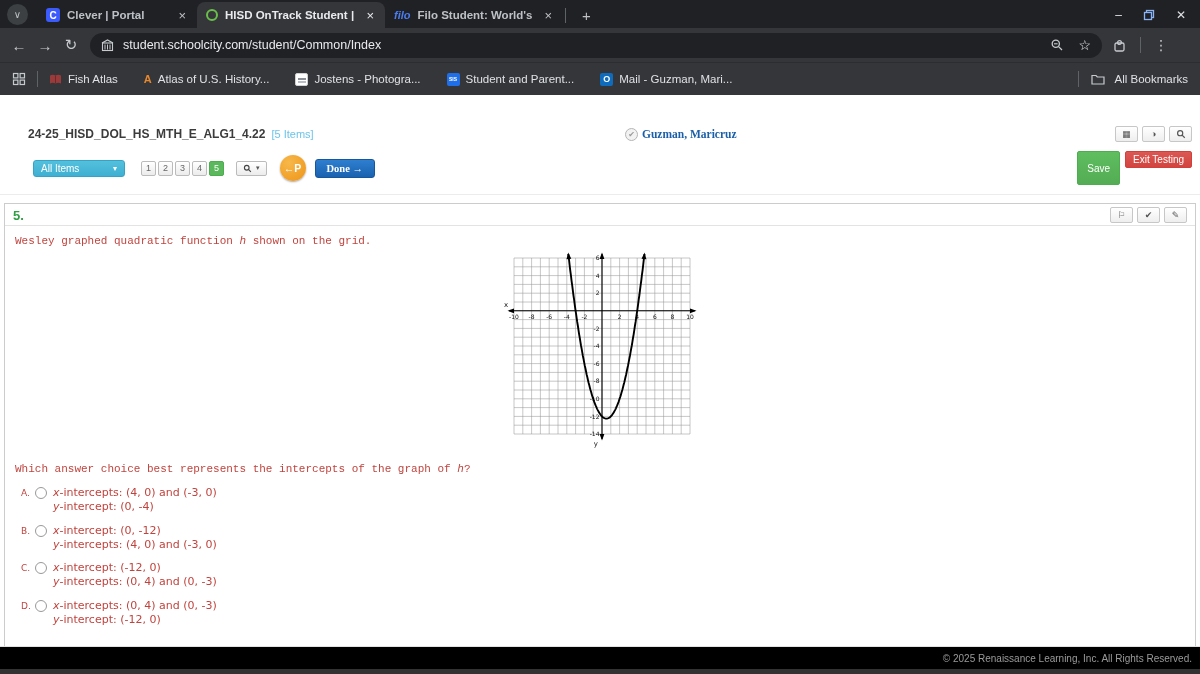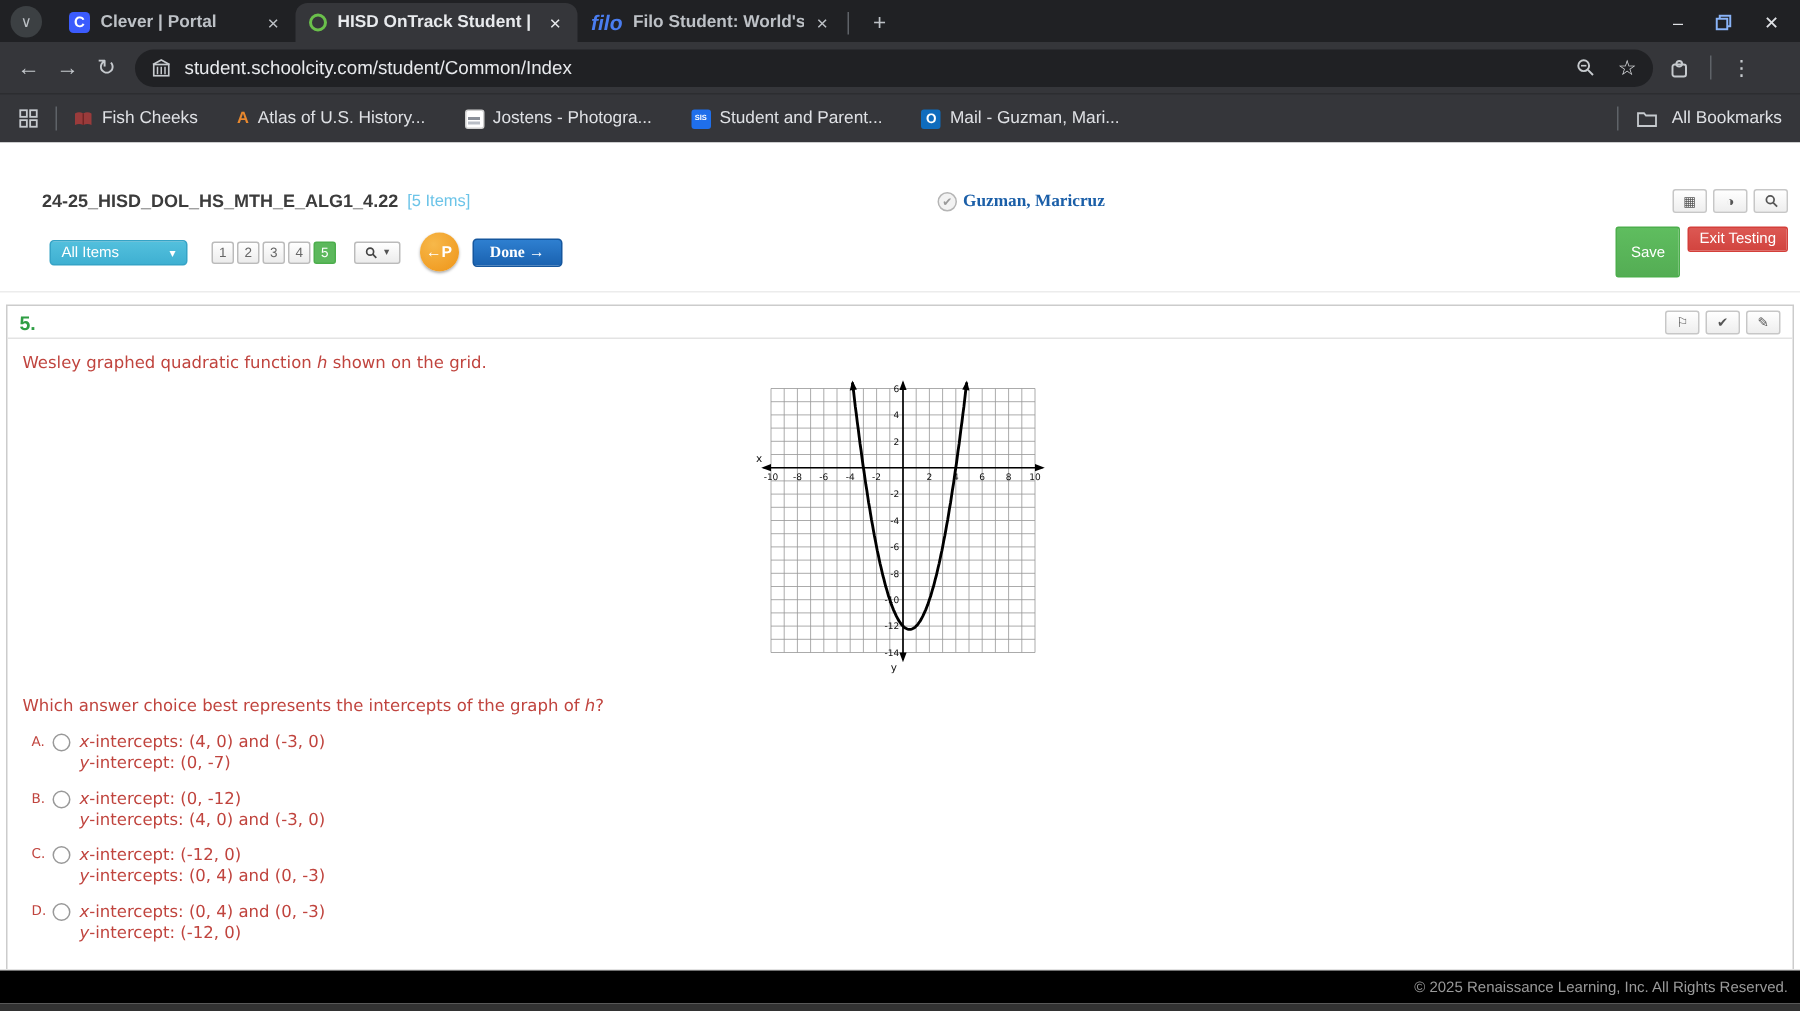--- a/index.html
+++ b/index.html
@@ -13,21 +13,21 @@
   .tab { height:26px; display:flex; align-items:center; padding:0 9px; color:#bdc1c6; font-size:11.5px;
     border-radius:8px 8px 0 0; position:relative; }
   .tab.t1 { width:160px; }
   .tab.t2 { width:188px; background:#35363a; color:#e8eaed; }
   .tab.t3 { width:178px; }
   .tab-title { white-space:nowrap; overflow:hidden; flex:1; margin:0 6px 0 7px;font-weight:bold; }
   .tab-close { font-size:13px; color:inherit; padding:0 2px; }
   .fav-clever { width:14px; height:14px; background:#3b5bfd; border-radius:3px; color:#fff; font-size:10px;
     font-weight:bold; display:flex; align-items:center; justify-content:center; flex:none; }
   .fav-ontrack { width:12px; height:12px; border:2.5px solid #6abf4b; border-radius:50%; flex:none; }
-  .fav-filo { color:#4a7df0; font-size:14px; font-weight:bold; font-style:italic; flex:none; }
+  .fav-filo { color:#4a7df0; font-size:11px; font-weight:bold; font-style:italic; flex:none; }
   .tab-divider { width:1px; height:15px; background:#5f6368; margin:0 4px 5px 2px; }
   .newtab { color:#bdc1c6; font-size:15px; margin:0 0 4px 8px; padding:0 4px; }
   .win-controls { margin-left:auto; display:flex; align-items:center; gap:21px; padding:0 14px 6px 0; color:#dfe1e5; font-size:12px; }
 
   
   .toolbar { height:34px; background:#35363a; display:flex; align-items:center; padding:0 6px; }
   .nav-ic { color:#c6cace; font-size:15px; width:26px; text-align:center; }
   .urlbar { width:1012px; height:25px; background:#202124; border-radius:13px; display:flex; align-items:center;
     margin-left:6px; color:#e8eaed; font-size:12.5px; padding:0 11px; }
   .url-text { margin-left:9px; flex:1; }
@@ -86,21 +86,21 @@
     height:17px; padding:16px 9px; border-radius:2px; display:flex; align-items:center; }
   .exit-btn { background:linear-gradient(#dc5853,#d2443f); border:1px solid #d43f3a; color:#fff; font-size:10px;
     height:17px; padding:0 7px; border-radius:2px; display:flex; align-items:center; }
 
   
   .q-card { margin:8px 4px 0; border:1px solid #ccc; height:450px; background:#fff; }
   .q-head { display:flex; align-items:center; padding:3px 8px 2px; border-bottom:1px solid #e3e3e3; }
   .q-num { color:#2f9e44; font-weight:bold; font-size:13px; }
   .q-tools { margin-left:auto; display:flex; gap:4px; }
   .q-body { padding:9px 10px 0; font-family:"DejaVu Sans", sans-serif; }
-  .red-text { color:#c0443e; font-size:11px; }
+  .red-text { color:#c0443e; font-size:11px;font-family:Liberation Mono, monospace; }
   .ital { font-style:italic; }
   .graph-wrap { display:flex; justify-content:center; margin-top:5px; }
   .q2 { margin-top:15px; }
   .choices { margin-top:11px; padding-left:6px; }
   .choice { display:flex; margin-bottom:9px; }
   .c-letter { color:#c0443e; font-size:9px; width:14px; padding-top:2px; flex:none; }
   .c-radio { width:12px; height:12px; border:1px solid #999; border-radius:50%; background:#fff;
     margin:1px 6px 0 0; flex:none; }
   .c-text { color:#c0443e; font-size:11px; line-height:1.3; }
   .choice-line::first-letter { font-style:italic; }
@@ -185,21 +185,21 @@
     <rect x="8.1" y="1.5" width="4.4" height="4.4" fill="none" stroke="#c6cace" stroke-width="1.2"></rect>
     <rect x="1.5" y="8.1" width="4.4" height="4.4" fill="none" stroke="#c6cace" stroke-width="1.2"></rect>
     <rect x="8.1" y="8.1" width="4.4" height="4.4" fill="none" stroke="#c6cace" stroke-width="1.2"></rect>
   </svg>
   <div class="bm-sep"></div>
   <div class="bm-item">
     <svg width="13" height="11" viewBox="0 0 13 11">
       <path d="M1 1.6 Q3.7 0 6.5 1.6 Q9.3 0 12 1.6 V9.4 Q9.3 8 6.5 9.4 Q3.7 8 1 9.4 Z" fill="#9a3b3b"></path>
       <line x1="6.5" y1="1.6" x2="6.5" y2="9.4" stroke="#6e2424" stroke-width="0.9"></line>
     </svg>
-    <span>Fish Cheeks</span>
+    <span>Fish Atlas</span>
   </div>
   <div class="bm-item">
     <span class="fav-atlas">A</span>
     <span>Atlas of U.S. History...</span>
   </div>
   <div class="bm-item">
     <span class="fav-box fav-jostens">
         <i></i>
       </span>
     <span>Jostens - Photogra...</span>
@@ -371,21 +371,21 @@
       </div>
 
       <p class="red-text q2"><span>Which answer choice best represents the intercepts of the graph of </span><span class="ital">h</span><span>?</span></p>
 
       <div class="choices">
         <div class="choice">
           <span class="c-letter">A.</span>
           <span class="c-radio"></span>
           <div class="c-text">
             <div class="choice-line">x-intercepts: (4, 0) and (-3, 0)</div>
-            <div class="choice-line">y-intercept: (0, -7)</div>
+            <div class="choice-line">y-intercept: (0, -4)</div>
           </div>
         </div>
         <div class="choice">
           <span class="c-letter">B.</span>
           <span class="c-radio"></span>
           <div class="c-text">
             <div class="choice-line">x-intercept: (0, -12)</div>
             <div class="choice-line">y-intercepts: (4, 0) and (-3, 0)</div>
           </div>
         </div>

